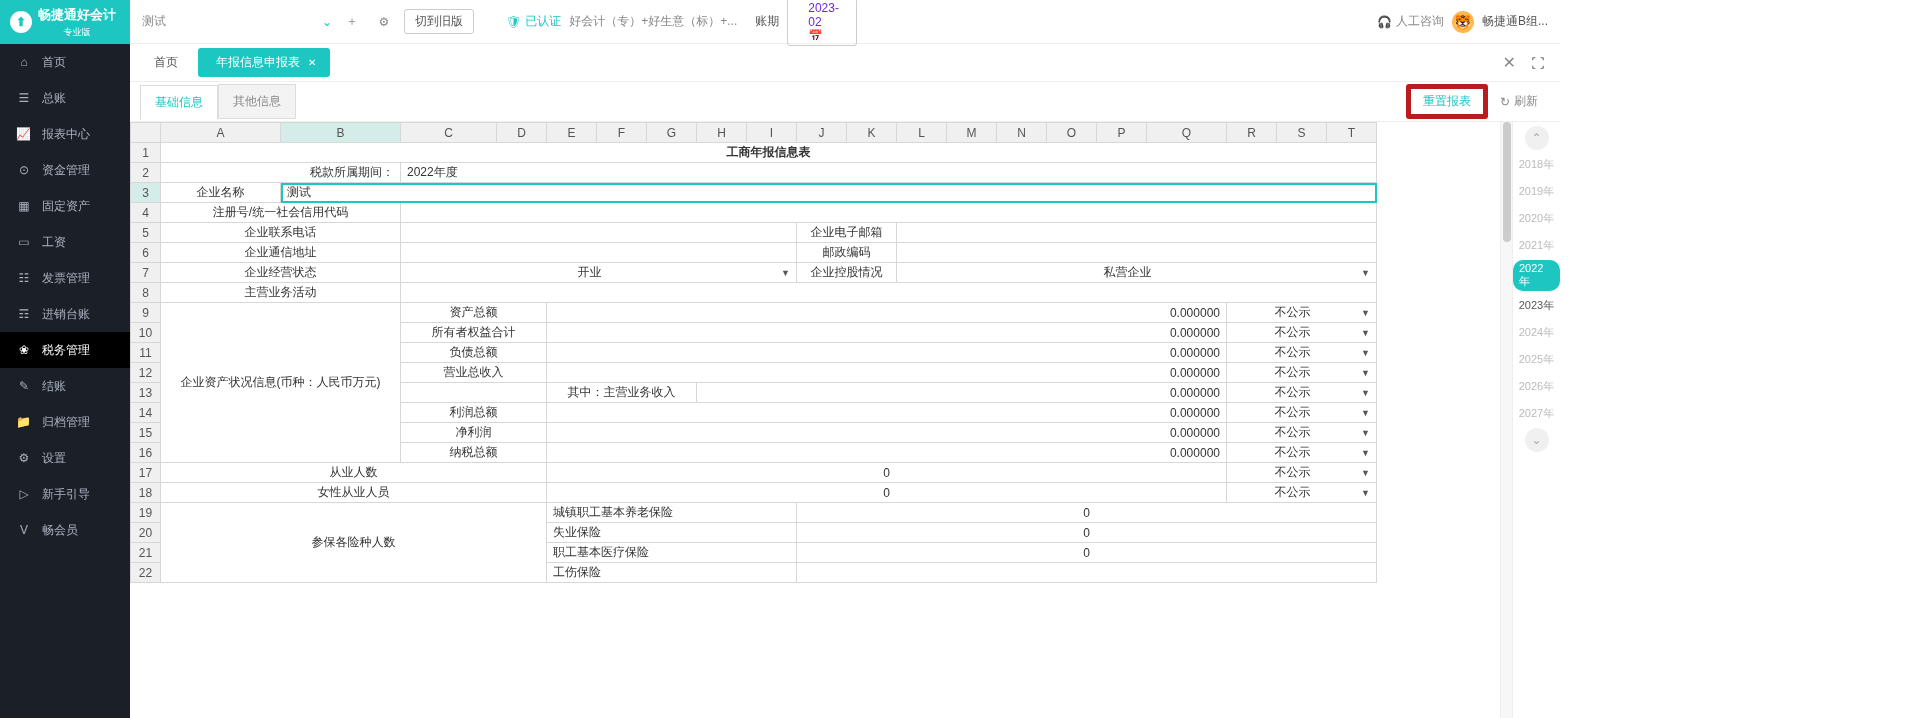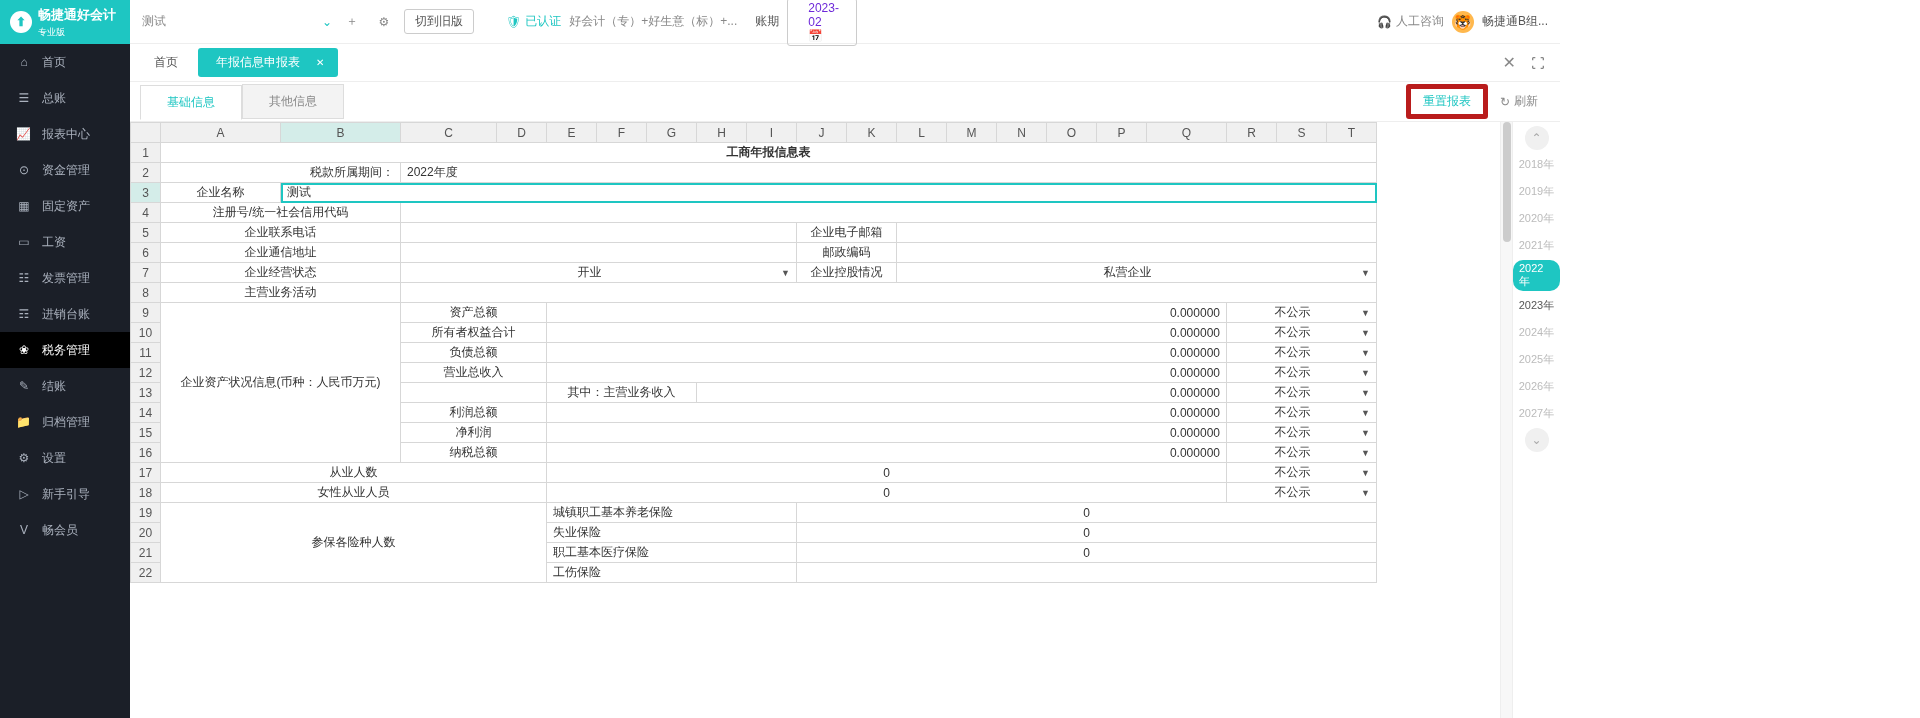--- a/index.html
+++ b/index.html
@@ -4,21 +4,21 @@
 <style>
 * { margin: 0; padding: 0; box-sizing: border-box; font-family: "Microsoft YaHei", Arial, sans-serif; }
 body { background: #fff; overflow: hidden; }
 .app { display: flex; height: 718px; width: 1560px; font-size: 12px; color: #333; }
 
 
 .sidebar { width: 130px; background: #1b1f28; color: #aab1bd; display: flex; flex-direction: column; }
 .brand { background: #1ec6c2; color: #fff; height: 44px; display: flex; align-items: center; padding-left: 10px; gap: 6px; }
 .brand .logo { width: 22px; height: 22px; background: #fff; border-radius: 50%; display: flex; align-items: center; justify-content: center; color: #1ec6c2; font-weight: bold; }
 .brand .title { font-size: 13px; font-weight: 600; }
-.brand .sub { font-size: 9px; margin-top: 2px; }
+.brand .sub { font-size: 9px; margin-top: 2px; text-align: center; }
 .nav-item { height: 36px; display: flex; align-items: center; padding-left: 16px; gap: 10px; cursor: pointer; }
 .nav-item.active { background: #000; color: #fff; }
 .nav-icon { width: 16px; height: 16px; display: inline-flex; align-items: center; justify-content: center; }
 
 
 .main { flex: 1; display: flex; flex-direction: column; min-width: 0; }
 
 
 .topbar { height: 44px; border-bottom: 1px solid #eee; display: flex; align-items: center; padding: 0 12px; gap: 8px; }
 .company-select { width: 190px; display: flex; align-items: center; justify-content: space-between; color: #888; cursor: pointer; }
@@ -29,28 +29,28 @@
 .period-label { color: #555; margin-left: 10px; }
 .period-input { border: 1px solid #ccc; border-radius: 3px; padding: 2px 20px; width: 70px; color: #6d28d9; cursor: pointer; }
 .spacer { flex: 1; }
 .support { color: #888; display: flex; align-items: center; gap: 4px; cursor: pointer; }
 .avatar { width: 22px; height: 22px; background: #ffb84d; border-radius: 50%; display: flex; align-items: center; justify-content: center; color: #fff; font-size: 14px; }
 .user-name { color: #555; }
 
 
 .tabs-row { height: 38px; border-bottom: 1px solid #eee; display: flex; align-items: center; padding: 0 10px; gap: 6px; }
 .tab-home { padding: 6px 14px; color: #555; cursor: pointer; }
-.tab-active { background: #1ec6c2; color: #fff; padding: 6px 14px 6px 18px; border-radius: 3px; display: flex; align-items: center; gap: 16px; }
+.tab-active { background: #1ec6c2; color: #fff; padding: 6px 14px 6px 18px; border-radius: 3px; display: flex; align-items: center; gap: 8px; }
 .tab-close { font-size: 10px; }
 .close-all { margin-left: auto; color: #888; cursor: pointer; padding: 4px; font-size: 16px; }
 .fullscreen { color: #888; cursor: pointer; padding: 4px; display: flex; align-items: center; }
 
 
 .sub-row { height: 40px; border-bottom: 1px solid #eee; display: flex; align-items: center; padding: 0 10px; }
-.sub-tab { padding: 8px 26px; color: #888; cursor: pointer; border: 1px solid transparent; }
+.sub-tab { padding: 8px 14px; color: #888; cursor: pointer; border: 1px solid transparent; }
 .sub-tab.active { color: #1ec6c2; border: 1px solid #ddd; border-bottom: 1px solid #fff; background: #fff; position: relative; top: 1px; }
 .sub-tab.inactive { background: #f3f3f3; border: 1px solid #ddd; }
 .reset-btn { border: 5px solid #b91c1c; color: #1ec6c2; padding: 4px 12px; border-radius: 3px; cursor: pointer; margin-left: auto; }
 .refresh-btn { color: #888; padding: 4px 12px; cursor: pointer; display: flex; align-items: center; gap: 4px; }
 
 
 .sheet-wrap { flex: 1; display: flex; position: relative; min-height: 0; }
 .sheet { flex: 1; overflow: auto; }
 table.grid { border-collapse: collapse; table-layout: fixed; }
 table.grid th, table.grid td { border: 1px solid #d7d7d7; height: 20px; font-size: 12px; vertical-align: middle; }

